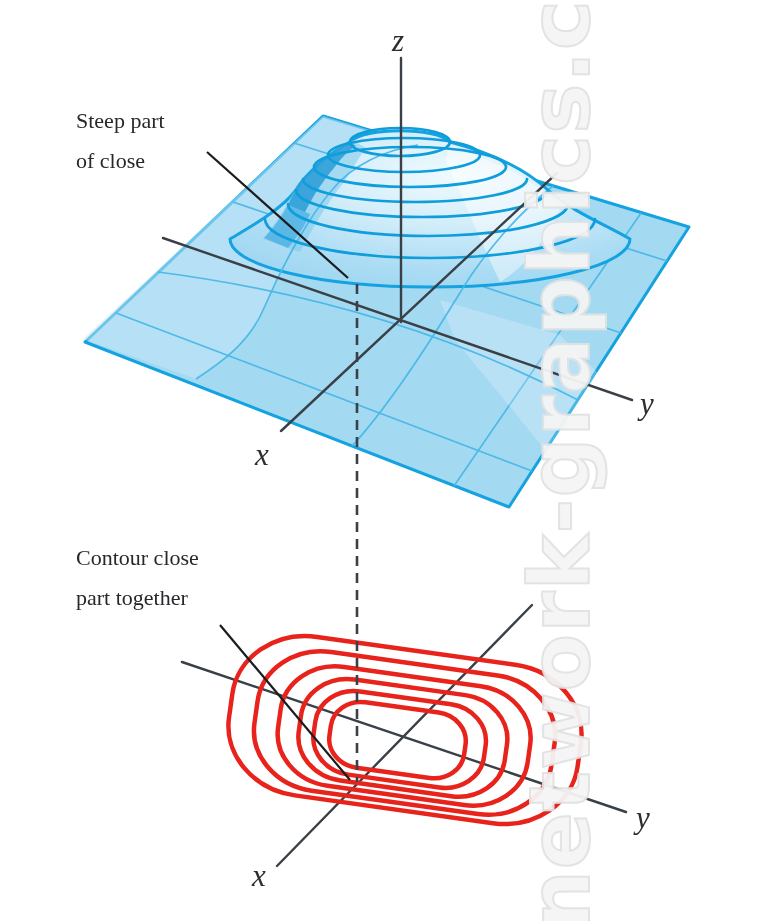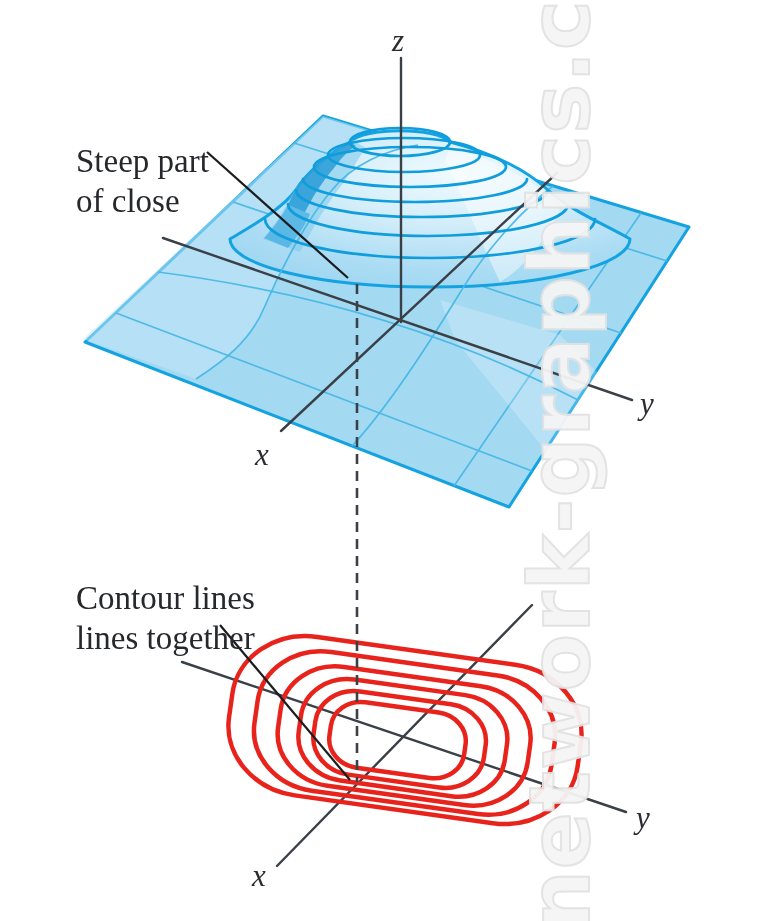--- a/index.html
+++ b/index.html
@@ -2,22 +2,22 @@
 <html><head>
 <meta charset="utf-8">
 <style>
   html,body{margin:0;padding:0;background:#ffffff;}
   .stage{
     position:relative;width:768px;height:921px;background:#ffffff;
     overflow:hidden;font-family:"Liberation Serif",serif;
   }
   .stage svg{position:absolute;left:0;top:0;}
   .anno{
-    position:absolute;color:#26282b;font-size:33px;line-height:40px;
-    font-family:"Liberation Serif",serif;white-space:nowrap;z-index:4;margin-top:40px;
+    position:absolute;color:#26282b;font-size:22px;line-height:40px;
+    font-family:"Liberation Serif",serif;white-space:nowrap;z-index:4;
   }
   .axis-label{
     position:absolute;color:#2b2d30;font-size:31px;font-style:italic;
     font-family:"Liberation Serif",serif;z-index:4;white-space:nowrap;
   }
   .watermark{
     position:absolute;left:97px;top:404px;width:940px;height:112px;
     transform:rotate(-90deg);transform-origin:center center;
     font-family:"DejaVu Sans",sans-serif;font-weight:bold;font-size:84px;
     letter-spacing:1px;text-align:center;white-space:nowrap;
@@ -113,22 +113,22 @@
     <line x1="357" y1="284" x2="357" y2="782" stroke="#3a4047" stroke-width="2.6" stroke-dasharray="10 7"></line>
     <line x1="207" y1="152" x2="348" y2="278" stroke="#1b1c1e" stroke-width="2.2"></line>
     <line x1="220" y1="625" x2="350" y2="780" stroke="#1b1c1e" stroke-width="2.2"></line>
   </svg>
 
   <div class="anno" style="left:76px;top:101px;">
     <div>Steep part</div>
     <div>of close</div>
   </div>
   <div class="anno" style="left:76px;top:538px;">
-    <div>Contour lines</div>
-    <div>lines together</div>
+    <div>Contour close</div>
+    <div>part together</div>
   </div>
 
   <div class="axis-label" style="left:392px;top:23px;">z</div>
   <div class="axis-label" style="left:255px;top:437px;">x</div>
   <div class="axis-label" style="left:640px;top:386px;">y</div>
   <div class="axis-label" style="left:252px;top:858px;">x</div>
   <div class="axis-label" style="left:636px;top:800px;">y</div>
 
   <div class="watermark">network-graphics.com</div>
 </div>

